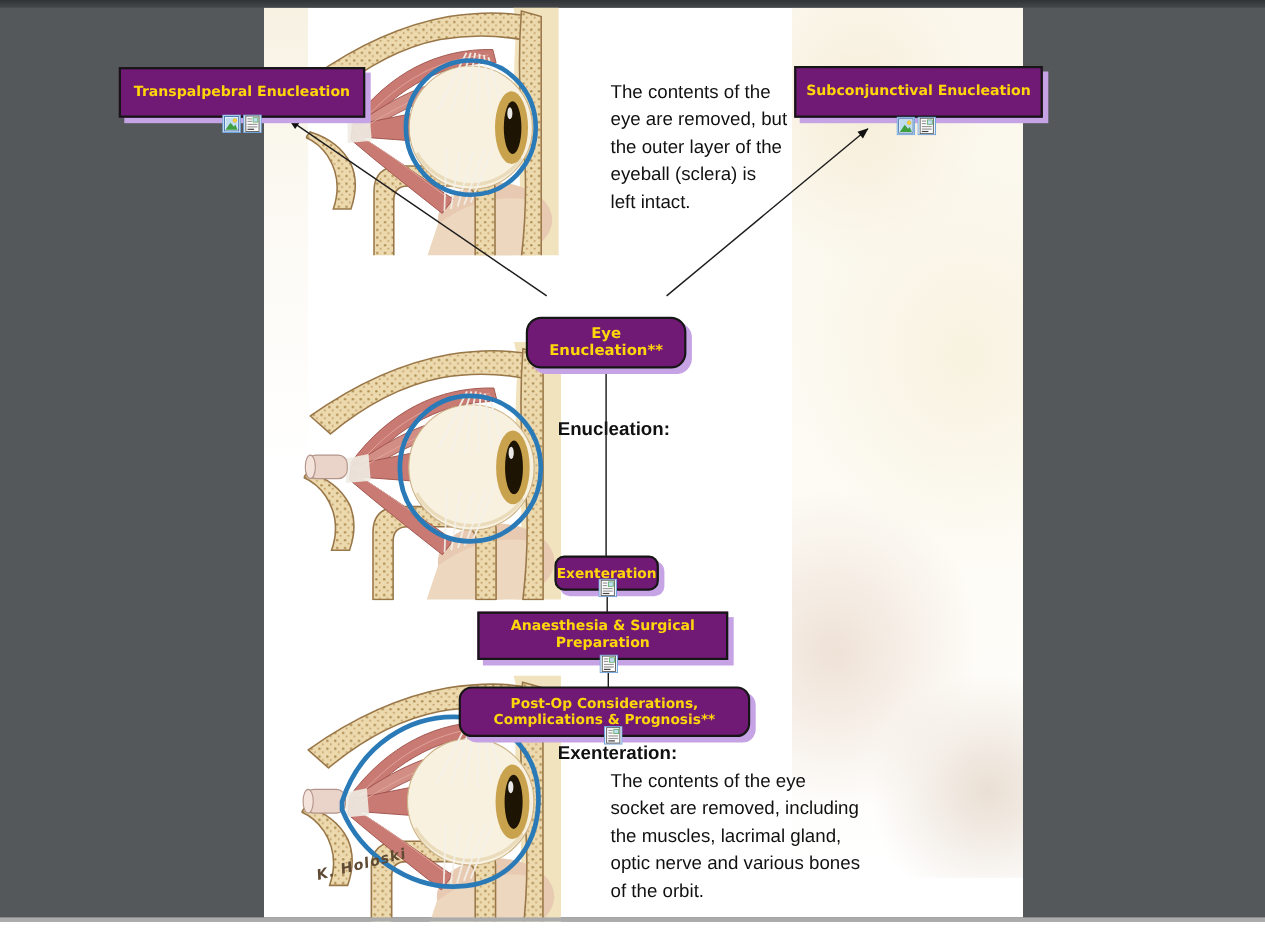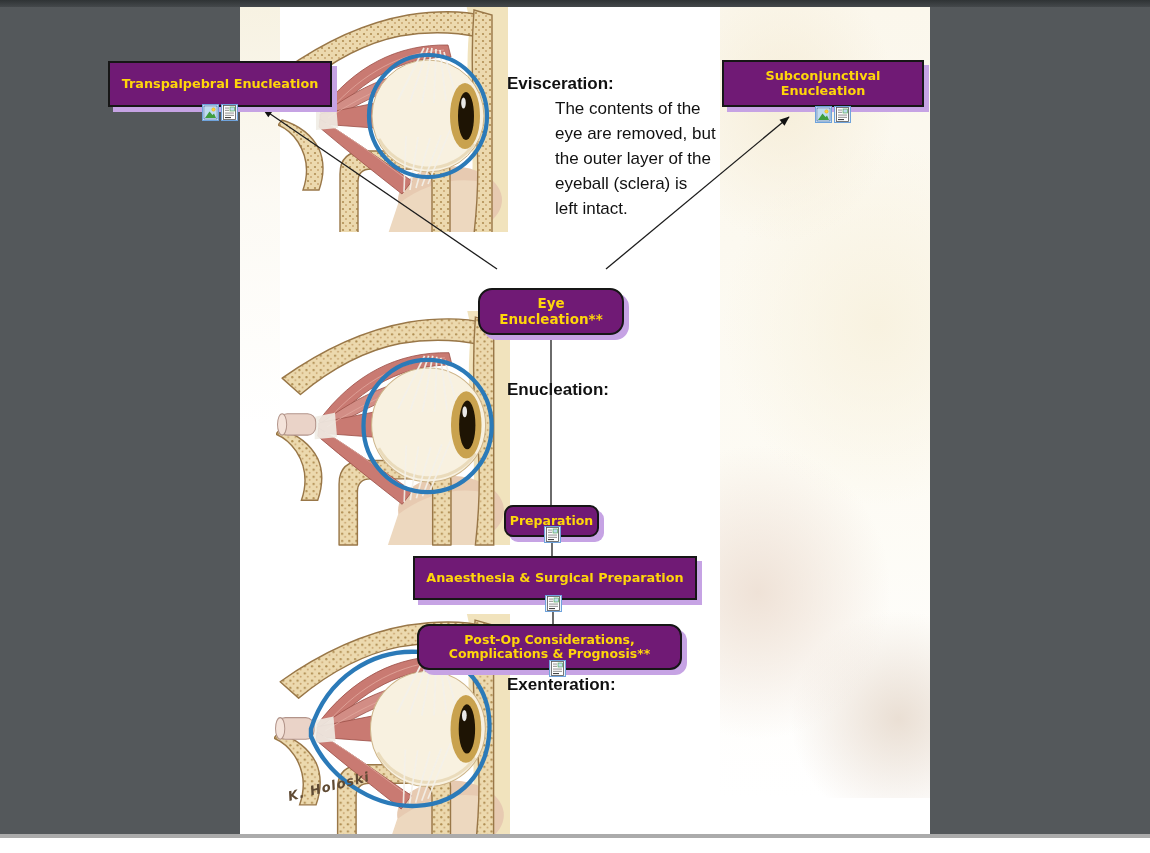--- a/index.html
+++ b/index.html
@@ -139,58 +139,62 @@
 
 <svg class="illus" style="left:274px;top:614px" width="236" height="236" viewBox="0 0 230 230">
   <use href="#orbit"></use>
   <use href="#stub"></use>
   <path d="M36,112 C52,62 96,34 142,37 C190,41 211,76 210,112 C209,152 184,185 139,187 C95,189 52,158 36,119 Z" fill="none" stroke="#2b7ab8" stroke-width="4.2"></path>
 </svg>
 
 <div class="signature">K. Holoski</div>
 
 <div class="annotation" style="left:507px;top:71px">
-  <div class="heading">Evisceration:</div>
   <div class="body">The contents of the
 eye are removed, but
 the outer layer of the
 eyeball (sclera) is
 left intact.</div>
 </div>
 
 <div class="annotation" style="left:507px;top:377px">
   <div class="heading">Enucleation:</div>
 </div>
 
 <div class="annotation" style="left:507px;top:672px">
   <div class="heading">Exenteration:</div>
+  <div class="body">The contents of the eye
+socket are removed, including
+the muscles, lacrimal gland,
+optic nerve and various bones
+of the orbit.</div>
 </div>
 
 <svg id="connectors" width="1150" height="853" viewBox="0 0 1150 853">
   <defs>
     <marker id="ah" markerWidth="9" markerHeight="8" refX="7.5" refY="3.5" orient="auto">
       <path d="M0.5,0.5 L8,3.5 L0.5,6.5 Z" fill="#111111"></path>
     </marker>
   </defs>
   <line x1="497" y1="269" x2="263" y2="109" stroke="#1c1c1c" stroke-width="1.3" marker-end="url(#ah)"></line>
   <line x1="606" y1="269" x2="789" y2="117" stroke="#1c1c1c" stroke-width="1.3" marker-end="url(#ah)"></line>
   <line x1="551" y1="315" x2="551" y2="506" stroke="#1c1c1c" stroke-width="1.3"></line>
   <line x1="552" y1="532" x2="552" y2="557" stroke="#1c1c1c" stroke-width="1.3"></line>
   <line x1="553" y1="600" x2="553" y2="625" stroke="#1c1c1c" stroke-width="1.3"></line>
 </svg>
 
 <div class="node" style="left:108px;top:61px;width:224px;height:46px">Transpalpebral Enucleation</div>
 
-<div class="node" style="left:722px;top:60px;width:202px;height:47px">Subconjunctival Enucleation</div>
+<div class="node" style="left:722px;top:60px;width:226px;height:47px">Subconjunctival Enucleation</div>
 
 <div class="node rounded big-label" style="left:478px;top:268px;width:146px;height:47px">Eye Enucleation**</div>
 
-<div class="node small" style="left:504px;top:505px;width:95px;height:28px">Preparation</div>
-
-<div class="node" style="left:413px;top:556px;width:284px;height:44px">Anaesthesia &amp; Surgical Preparation</div>
+<div class="node small" style="left:504px;top:505px;width:95px;height:28px">Exenteration</div>
+
+<div class="node" style="left:434px;top:556px;width:228px;height:44px">Anaesthesia &amp; Surgical Preparation</div>
 
 <div class="node rounded" style="left:417px;top:624px;width:265px;height:46px;border-radius:12px;font-size:12.5px">Post-Op Considerations, Complications &amp; Prognosis**</div>
 
 <div class="icon-row" style="left:202px;top:104px">
   <svg class="res-icon">
       <use href="#icon-image"></use>
     </svg>
   <svg class="res-icon">
       <use href="#icon-doc"></use>
     </svg>

